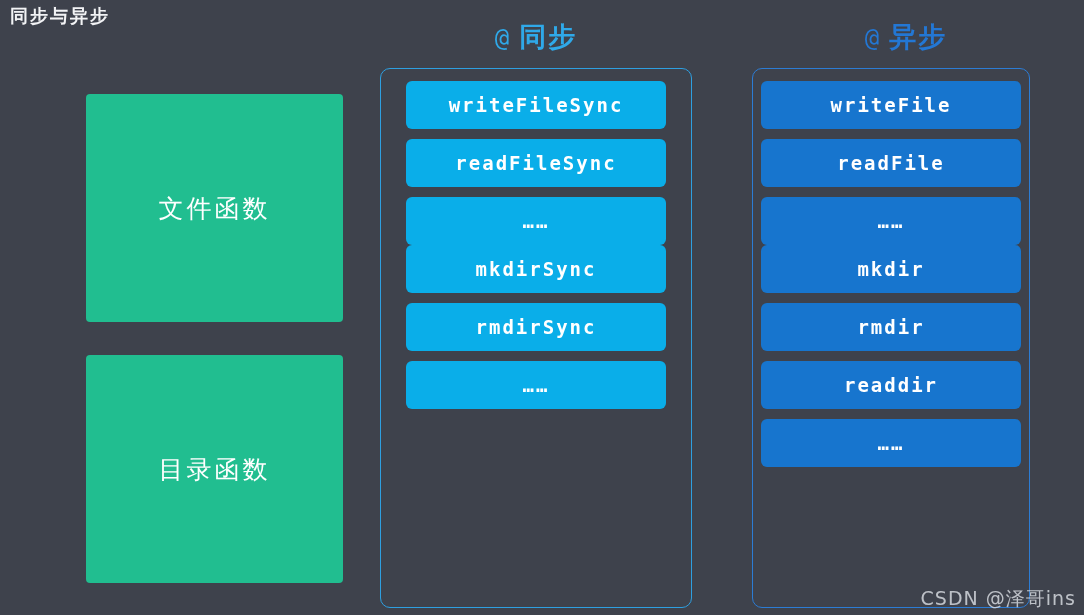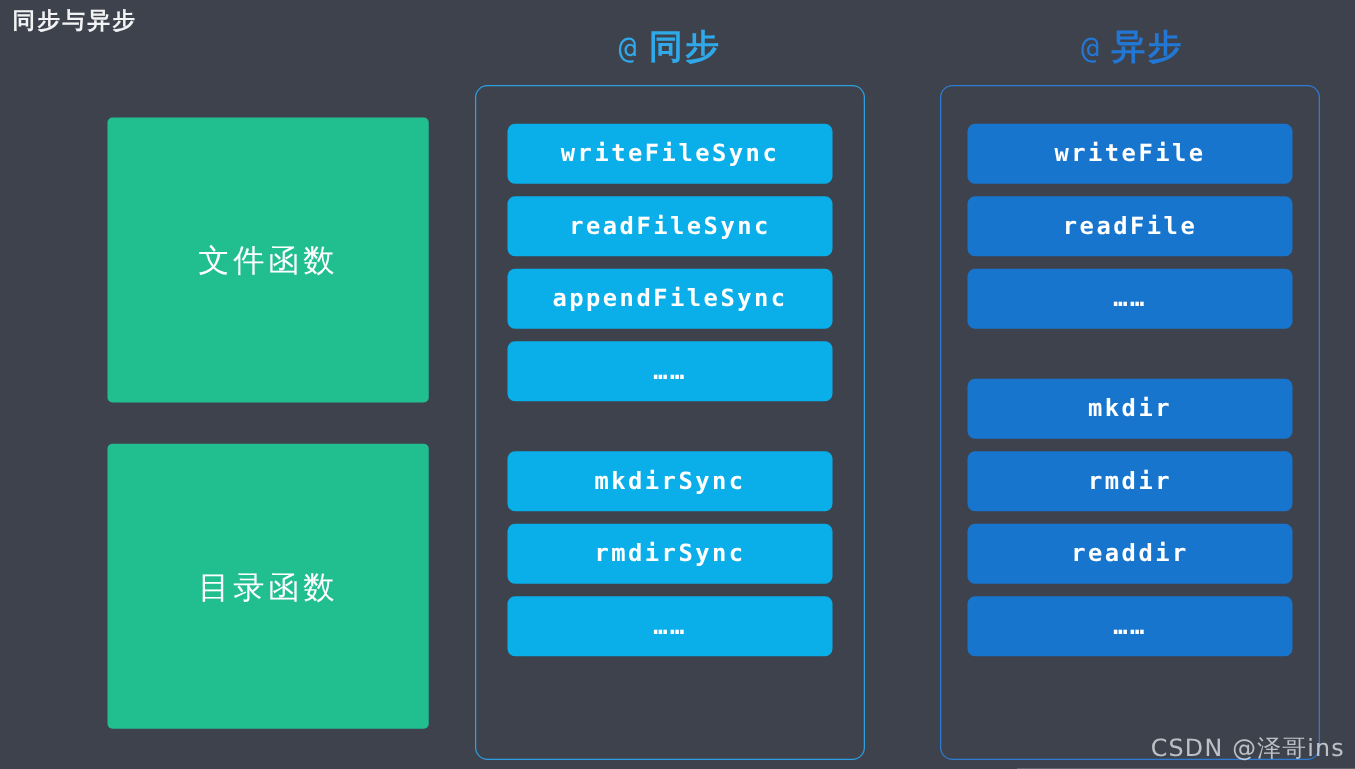--- a/index.html
+++ b/index.html
@@ -55,28 +55,27 @@
   }
   .category-box.file-fns { top: 94px; }
   .category-box.dir-fns  { top: 355px; }
   .fn-panel {
     position: absolute;
     top: 68px;
     height: 540px;
     border: 1px solid;
     border-radius: 10px;
     box-sizing: border-box;
-    padding-top: 30px;
+    padding-top: 12px;
     display: flex;
     flex-direction: column;
     align-items: center;
-    gap: 40px;
   }
   .fn-panel.sync  { left: 380px; width: 312px; border-color: var(--sync-border, #2E9FE0); }
-  .fn-panel.async { left: 752px; width: 304px; border-color: var(--async-border, #2C7CD4); }
+  .fn-panel.async { left: 752px; width: 278px; border-color: var(--async-border, #2C7CD4); }
   .btn-group {
     display: flex;
     flex-direction: column;
     gap: 10px;
   }
   .fn-btn {
     width: 260px;
     height: 48px;
     border-radius: 6px;
     display: flex;
@@ -121,21 +120,20 @@
 
   <div class="category-box dir-fns">
     <span>目录函数</span>
   </div>
 
   <div class="fn-panel sync">
     <div class="btn-group">
 
     <div class="fn-btn">writeFileSync</div>
         <div class="fn-btn">readFileSync</div>
-        <div class="fn-btn">appendFileSync</div>
         <div class="fn-btn">……</div>
       </div>
     <div class="btn-group">
 
     <div class="fn-btn">mkdirSync</div>
         <div class="fn-btn">rmdirSync</div>
         <div class="fn-btn">……</div>
       </div>
   </div>
 

